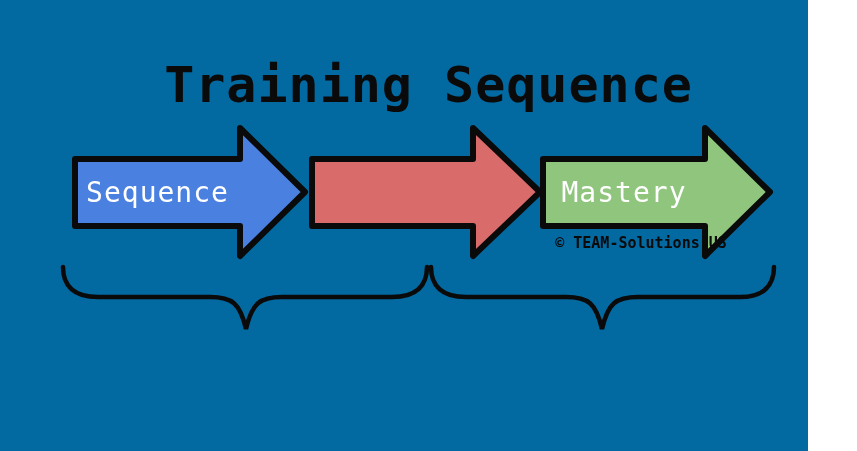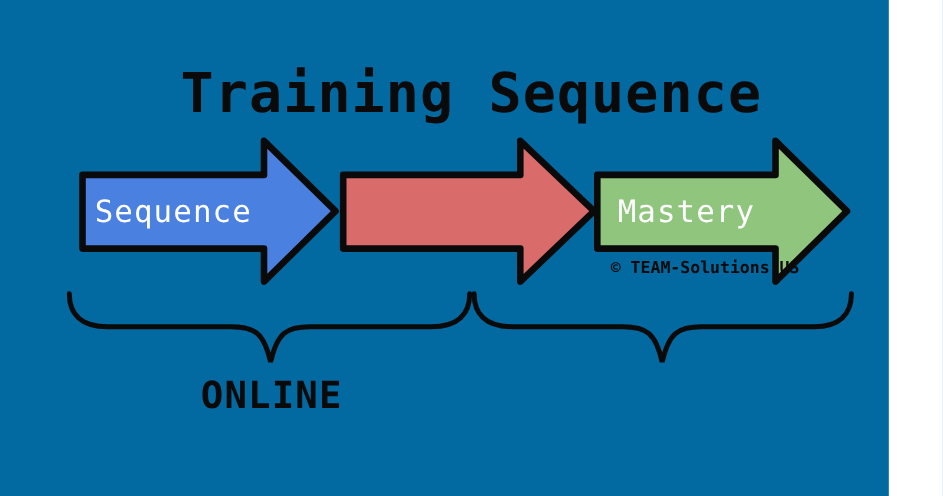--- a/index.html
+++ b/index.html
@@ -74,16 +74,15 @@
 
   <div class="abs title">Training Sequence</div>
 
   <div class="abs arrow-label lbl-knowledge">Sequence</div>
 
 
   <div class="abs arrow-label lbl-mastery">Mastery</div>
 
   <div class="abs copyright">© TEAM-Solutions.US</div>
 
-  <div class="abs group-label lbl-online">ONLINE</div>
 
 
 </div>
 
 </body></html>

